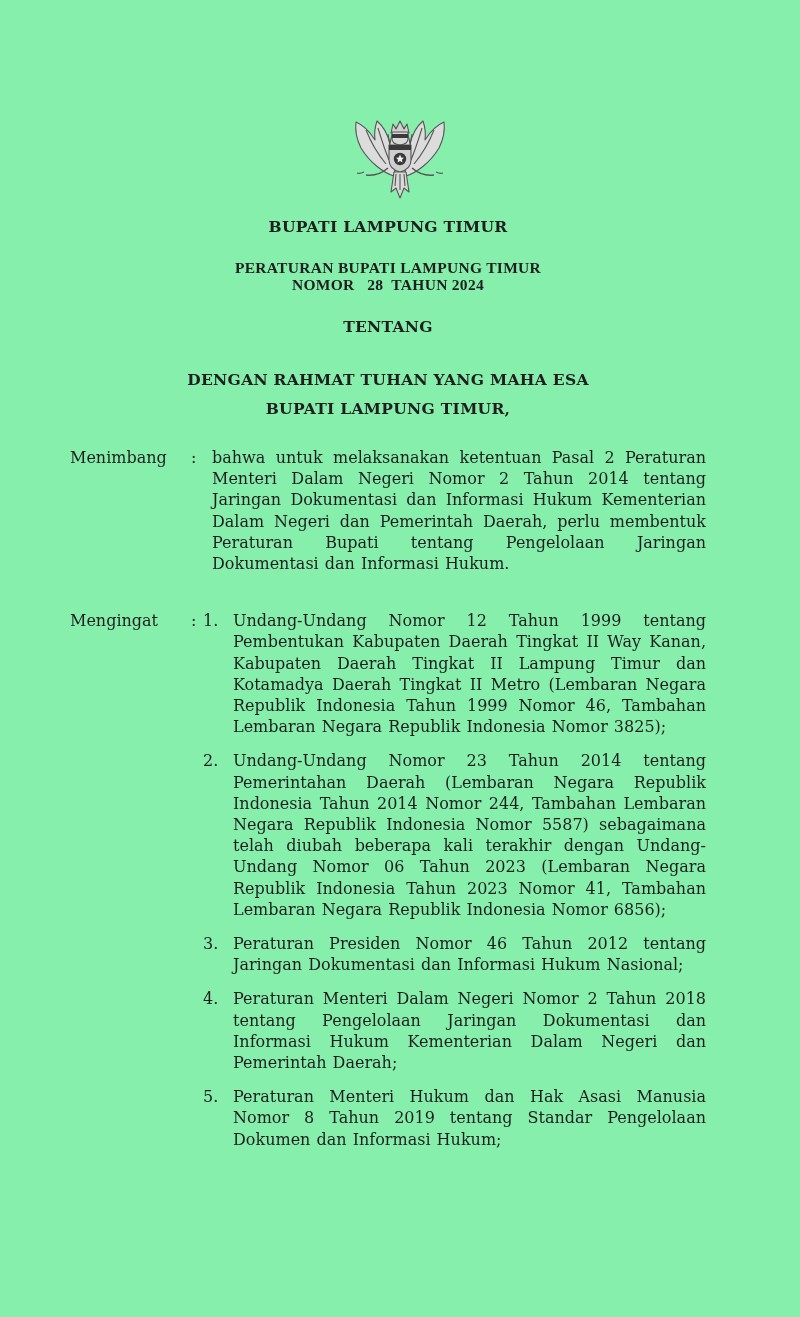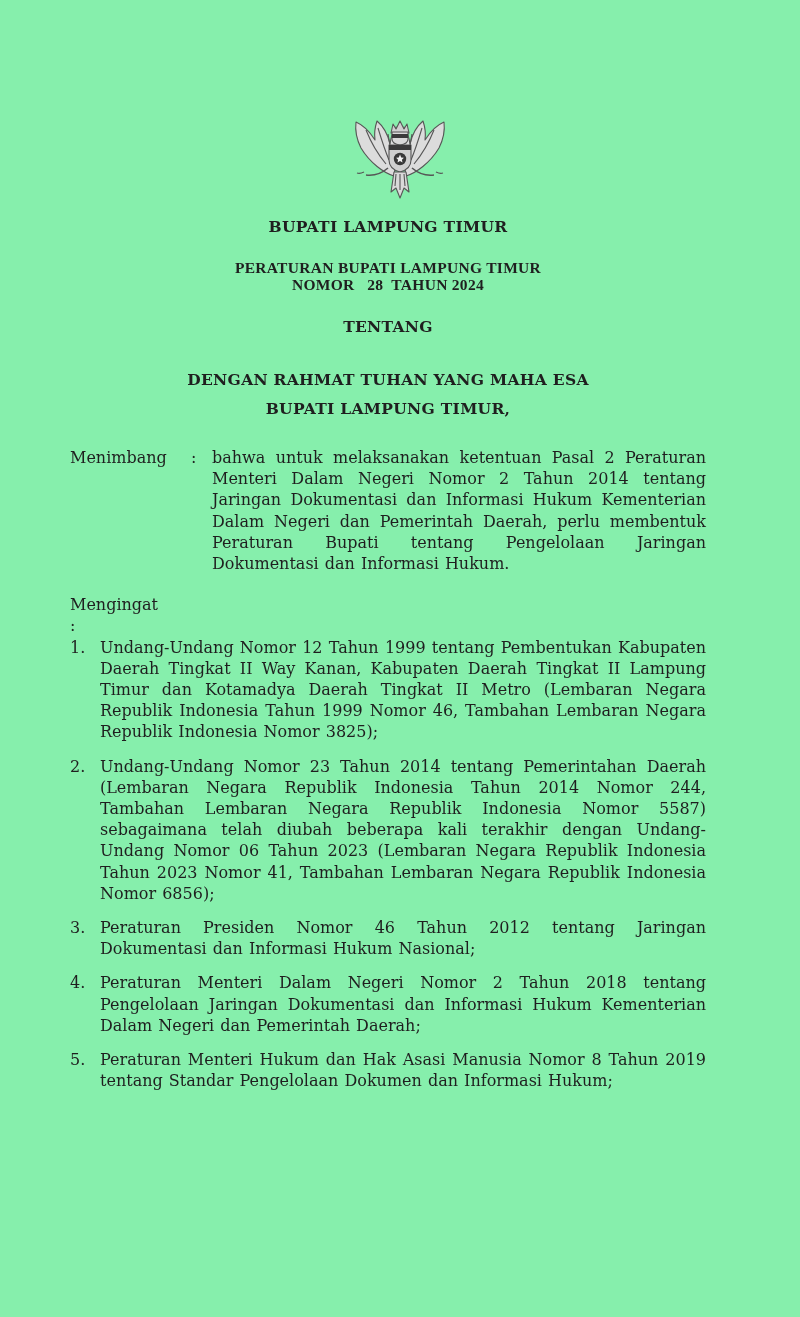--- a/index.html
+++ b/index.html
@@ -39,21 +39,21 @@
   .issuer      { margin-top: 12px; }
   .pre { white-space: pre; }
 
   .clause-row {
     display: flex;
     font-size: 16px;
     line-height: 21.2px;
     word-spacing: 1px;
   }
   .menimbang { margin-top: 30px; }
-  .mengingat { margin-top: 20px; flex-direction: column; }
+  .mengingat { margin-top: 36px; }
   .clause-label { width: 121px; flex-shrink: 0; }
   .clause-colon { width: 12px; flex-shrink: 0; }
   .clause-body {
     flex: 1;
     padding-left: 9px;
     text-align: justify;
   }
   .legal-list { flex: 1; }
   .legal-item {
     display: flex;

